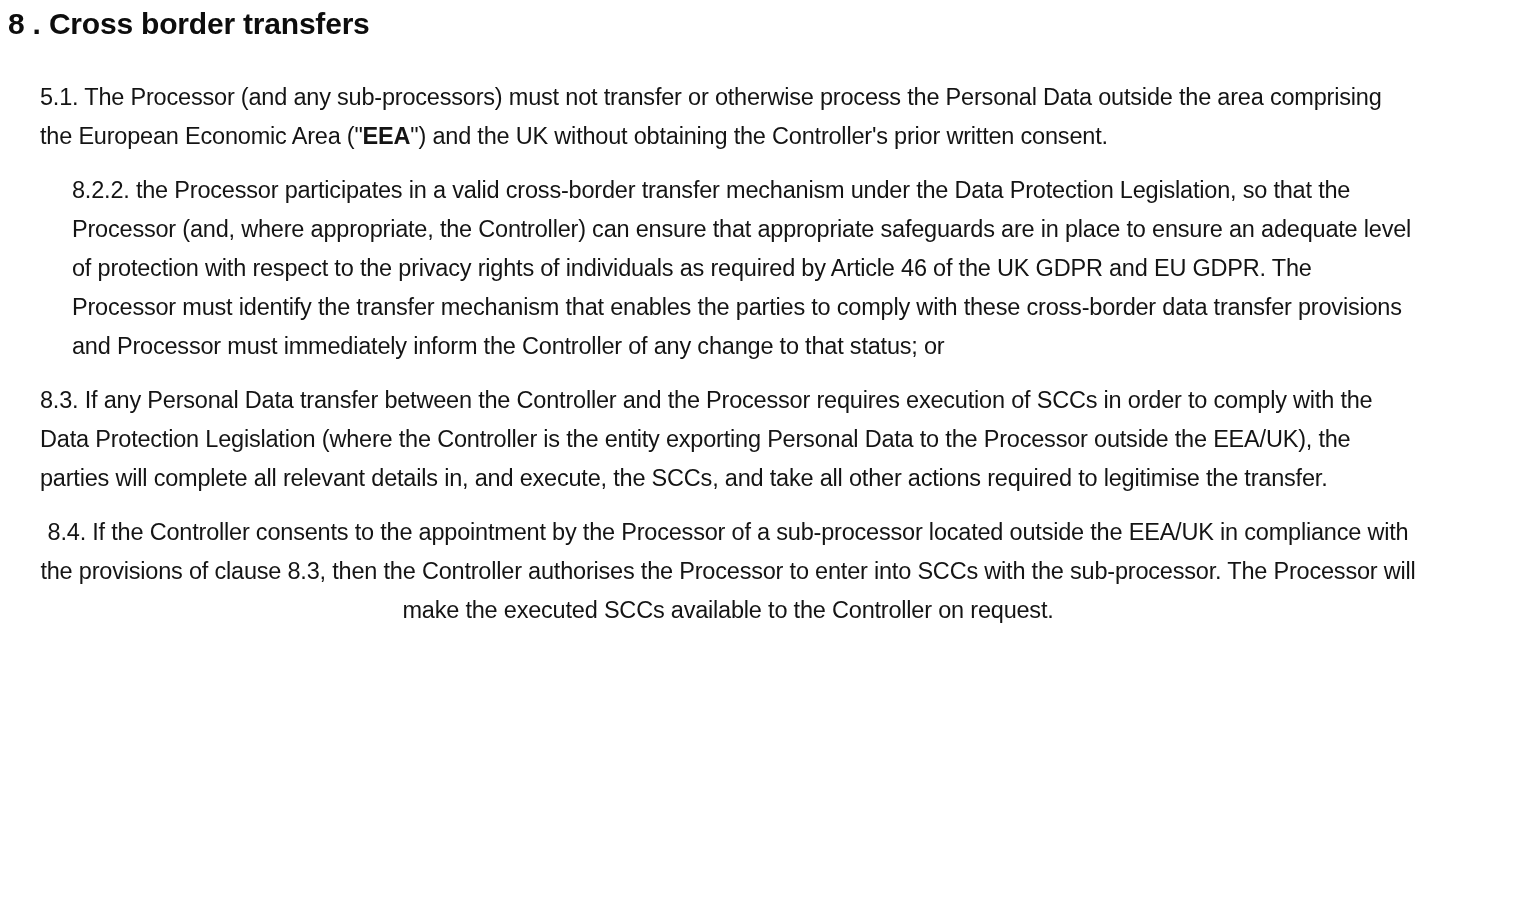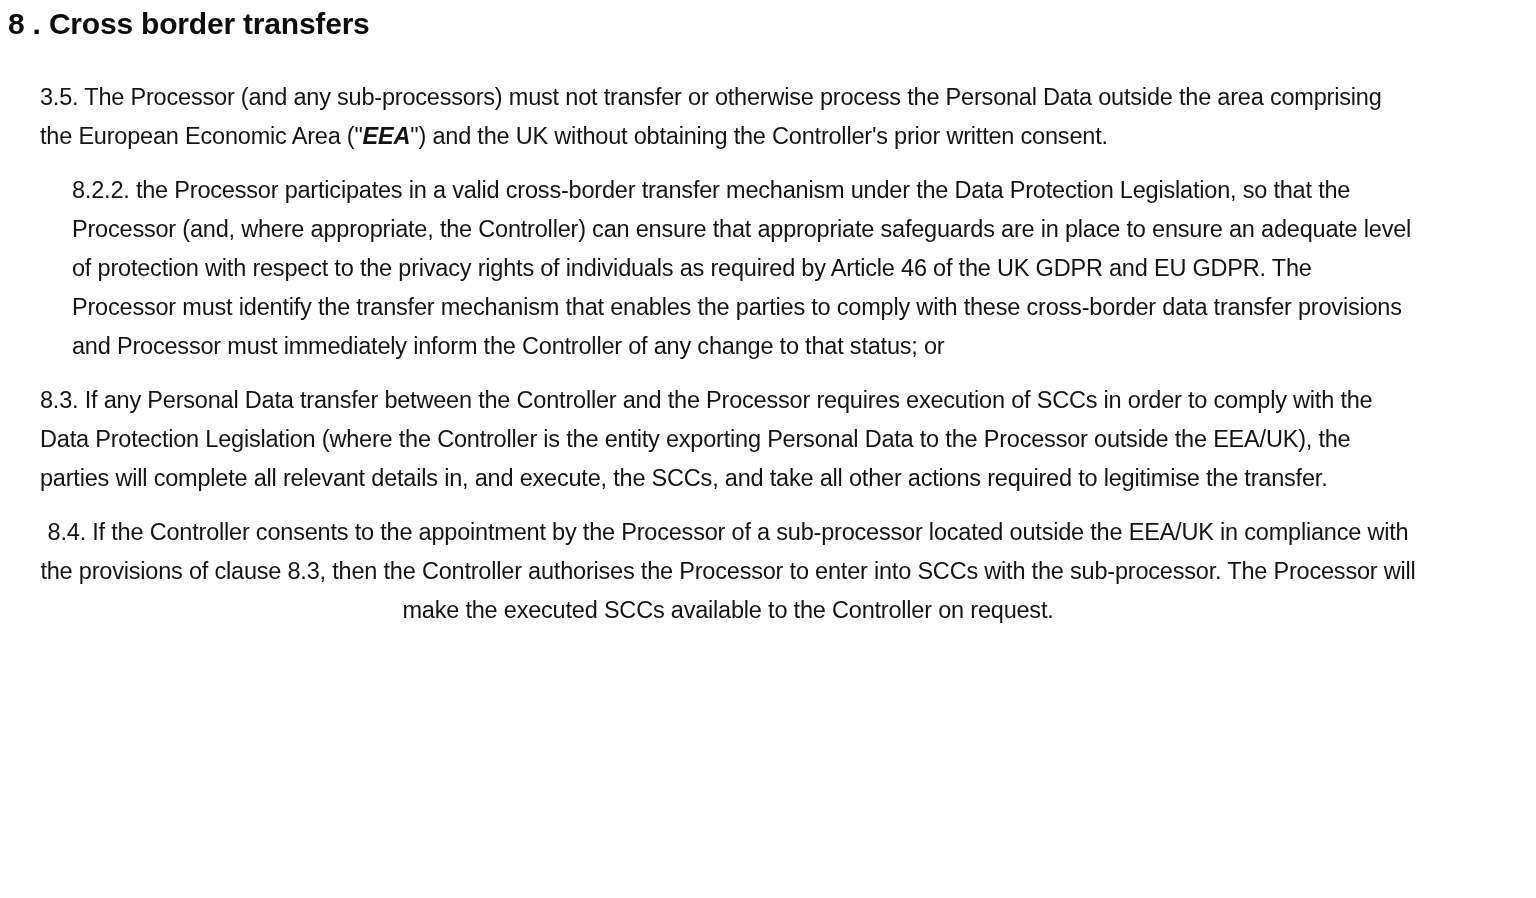--- a/index.html
+++ b/index.html
@@ -39,31 +39,30 @@
   }
   .clause.sub {
     margin-left: 64px;
   }
   .clause:last-child {
     margin-bottom: 0;
     text-align: center;
   }
   .defined-term {
     font-weight: 700;
-    font-style: italic;
   }
 </style>
 </head>
 <body>
 
 <div class="page">
 
   <h2 class="section-heading">8 . Cross border transfers</h2>
 
-  <p class="clause"><span>3.5. The Processor (and any sub-processors) must not transfer or otherwise process the Personal Data outside the area comprising the European Economic Area ("</span><span class="defined-term">EEA</span><span>") and the UK without obtaining the Controller's prior written consent.</span></p>
+  <p class="clause"><span>5.1. The Processor (and any sub-processors) must not transfer or otherwise process the Personal Data outside the area comprising the European Economic Area ("</span><span class="defined-term">EEA</span><span>") and the UK without obtaining the Controller's prior written consent.</span></p>
 
 
 
   <p class="clause sub">8.2.2. the Processor participates in a valid cross-border transfer mechanism under the Data Protection Legislation, so that the Processor (and, where appropriate, the Controller) can ensure that appropriate safeguards are in place to ensure an adequate level of protection with respect to the privacy rights of individuals as required by Article 46 of the UK GDPR and EU GDPR. The Processor must identify the transfer mechanism that enables the parties to comply with these cross-border data transfer provisions and Processor must immediately inform the Controller of any change to that status; or</p>
 
 
   <p class="clause">8.3. If any Personal Data transfer between the Controller and the Processor requires execution of SCCs in order to comply with the Data Protection Legislation (where the Controller is the entity exporting Personal Data to the Processor outside the EEA/UK), the parties will complete all relevant details in, and execute, the SCCs, and take all other actions required to legitimise the transfer.</p>
 
   <p class="clause">8.4. If the Controller consents to the appointment by the Processor of a sub-processor located outside the EEA/UK in compliance with the provisions of clause 8.3, then the Controller authorises the Processor to enter into SCCs with the sub-processor. The Processor will make the executed SCCs available to the Controller on request.</p>
 

